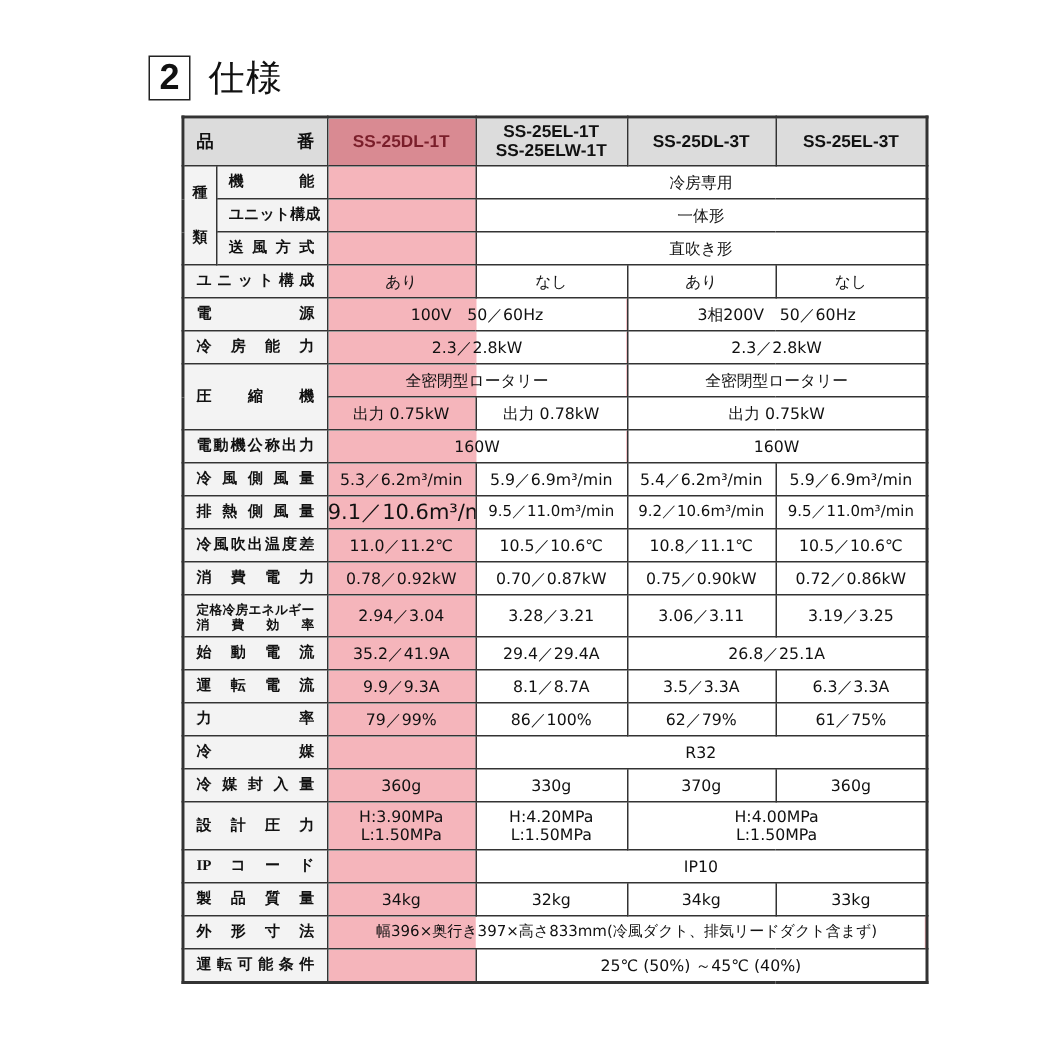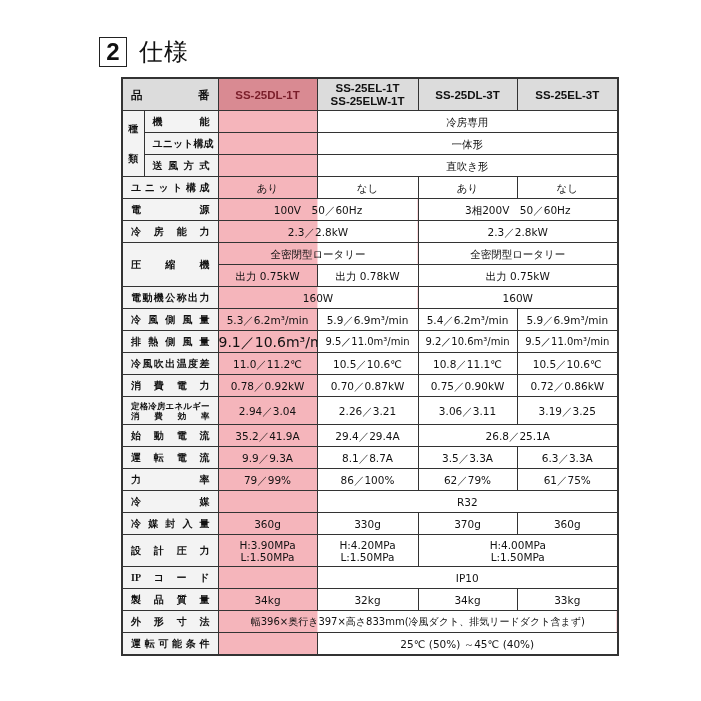--- a/index.html
+++ b/index.html
@@ -144,21 +144,21 @@
     <td>0.75／0.90kW</td>
     <td>0.72／0.86kW</td>
   </tr>
 
   <tr>
     <td colspan="2" class="lbl lbl-sm" style="height:27px">
       <div>定格冷房エネルギー</div>
       <div>消費効率</div>
     </td>
     <td class="hl">2.94／3.04</td>
-    <td>2.26／3.21</td>
+    <td>3.28／3.21</td>
     <td>3.06／3.11</td>
     <td>3.19／3.25</td>
   </tr>
 
   <tr>
     <td colspan="2" class="lbl">始動電流</td>
     <td class="hl">35.2／41.9A</td>
     <td>29.4／29.4A</td>
     <td colspan="2">26.8／25.1A</td>
   </tr>

